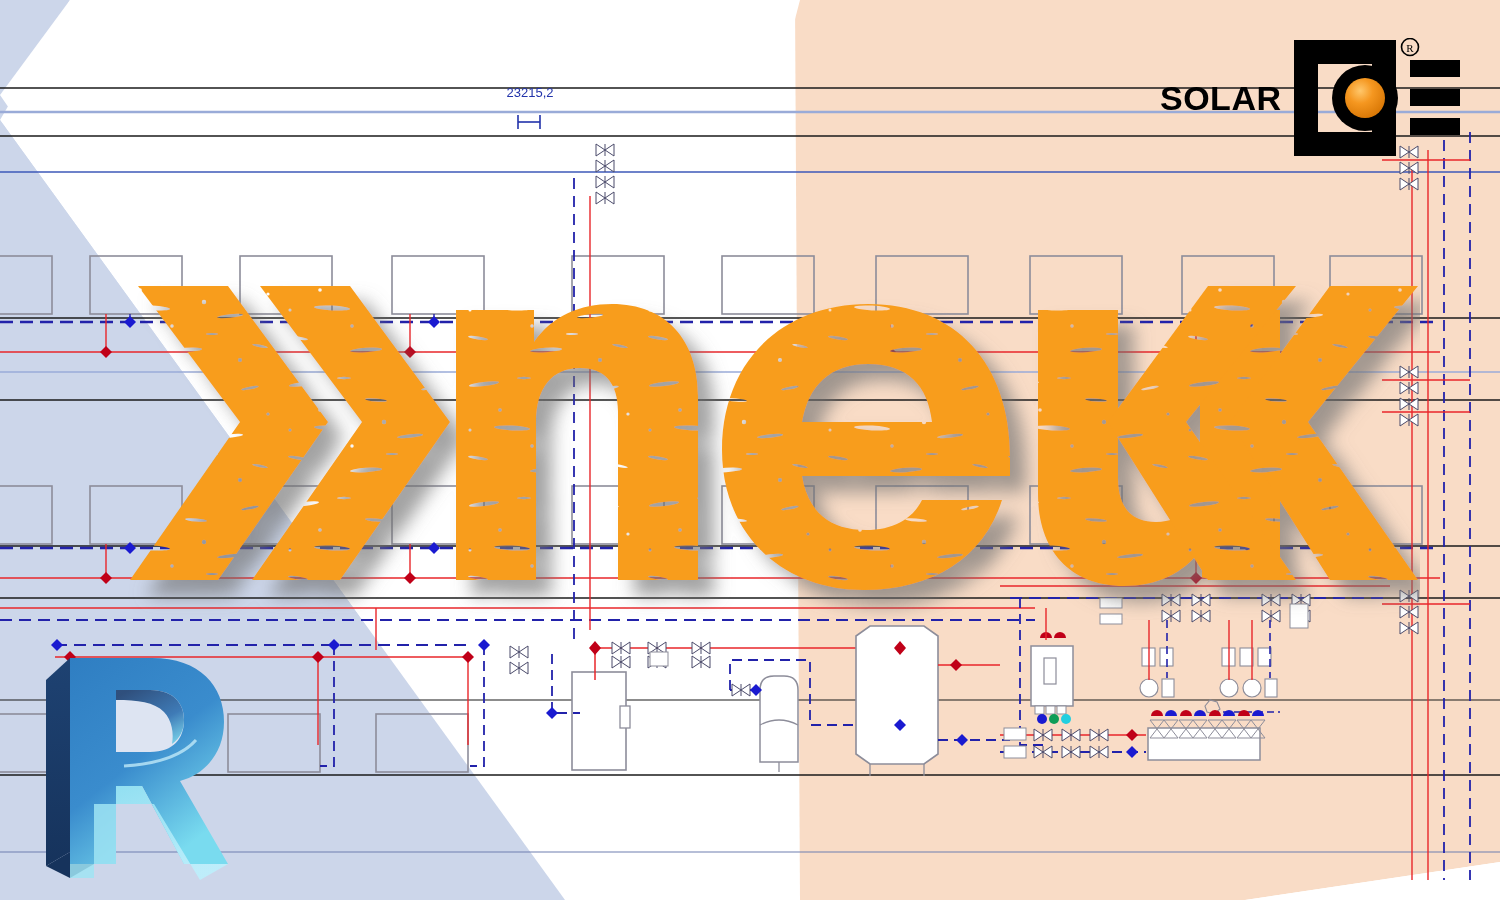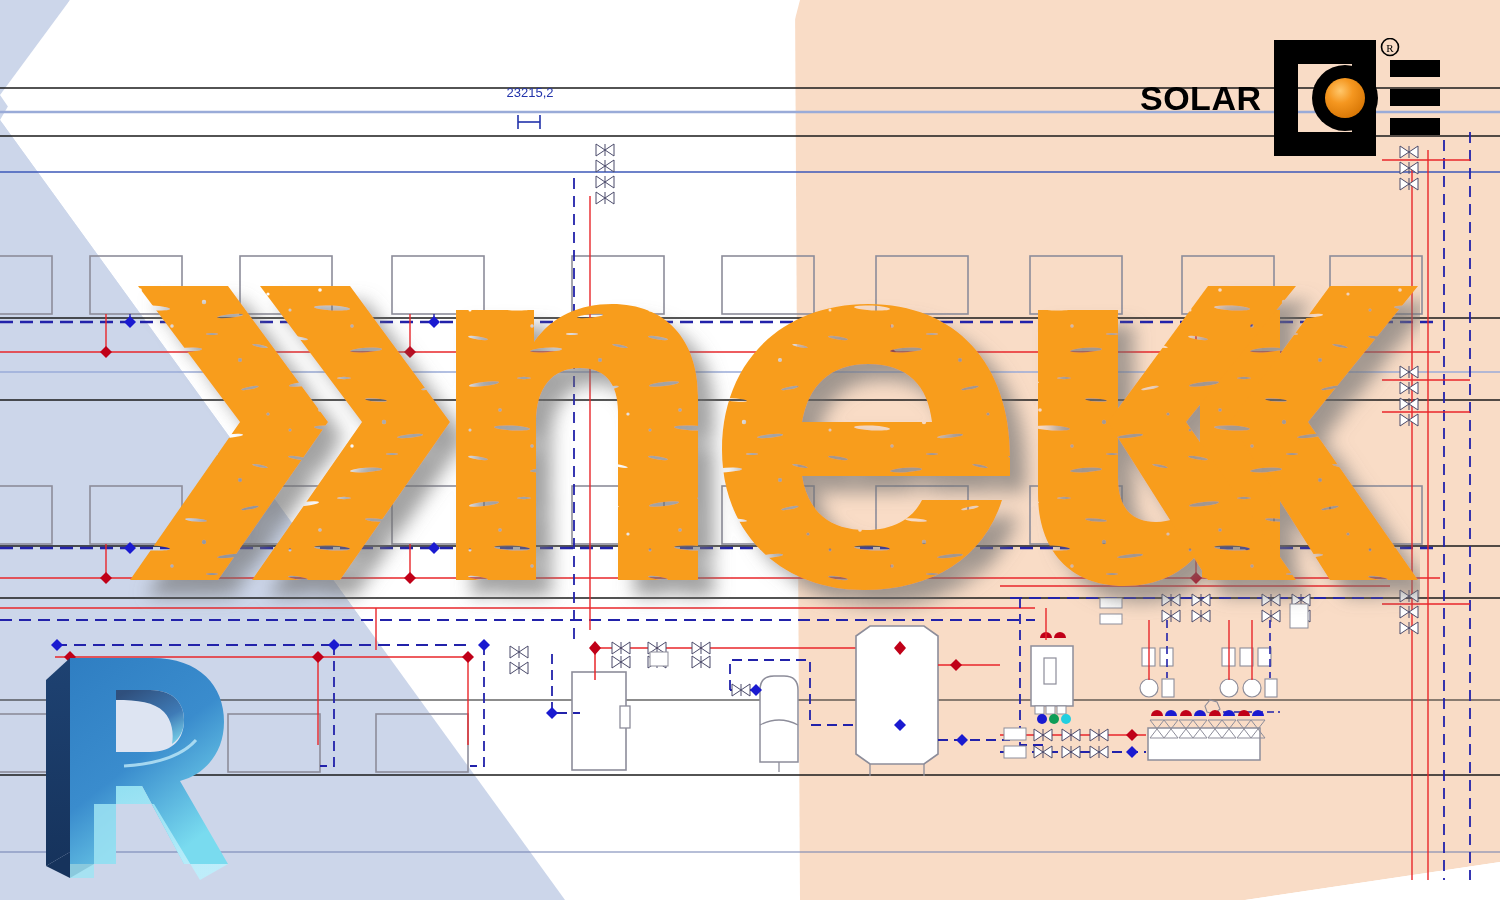--- a/index.html
+++ b/index.html
@@ -17,20 +17,21 @@
   
   #logo{
     position:absolute;left:1140px;top:38px;width:340px;height:120px;
     display:flex;align-items:center;gap:10px;
   }
   #logo .words{
     display:flex;flex-direction:column;justify-content:flex-start;
     font-family:"Liberation Sans", sans-serif;
     font-weight:bold;color:#000;letter-spacing:0.5px;
     line-height:1.0;
+    margin-left:20px;
   }
   #logo .words span{font-size:34px;white-space:nowrap;}
   #logo .mark{position:relative;width:170px;height:120px;}
 
   
   #revit{position:absolute;left:24px;top:628px;width:215px;height:260px;}
 
   
   #wordmark{position:absolute;left:100px;top:250px;width:1320px;height:370px;}
 

